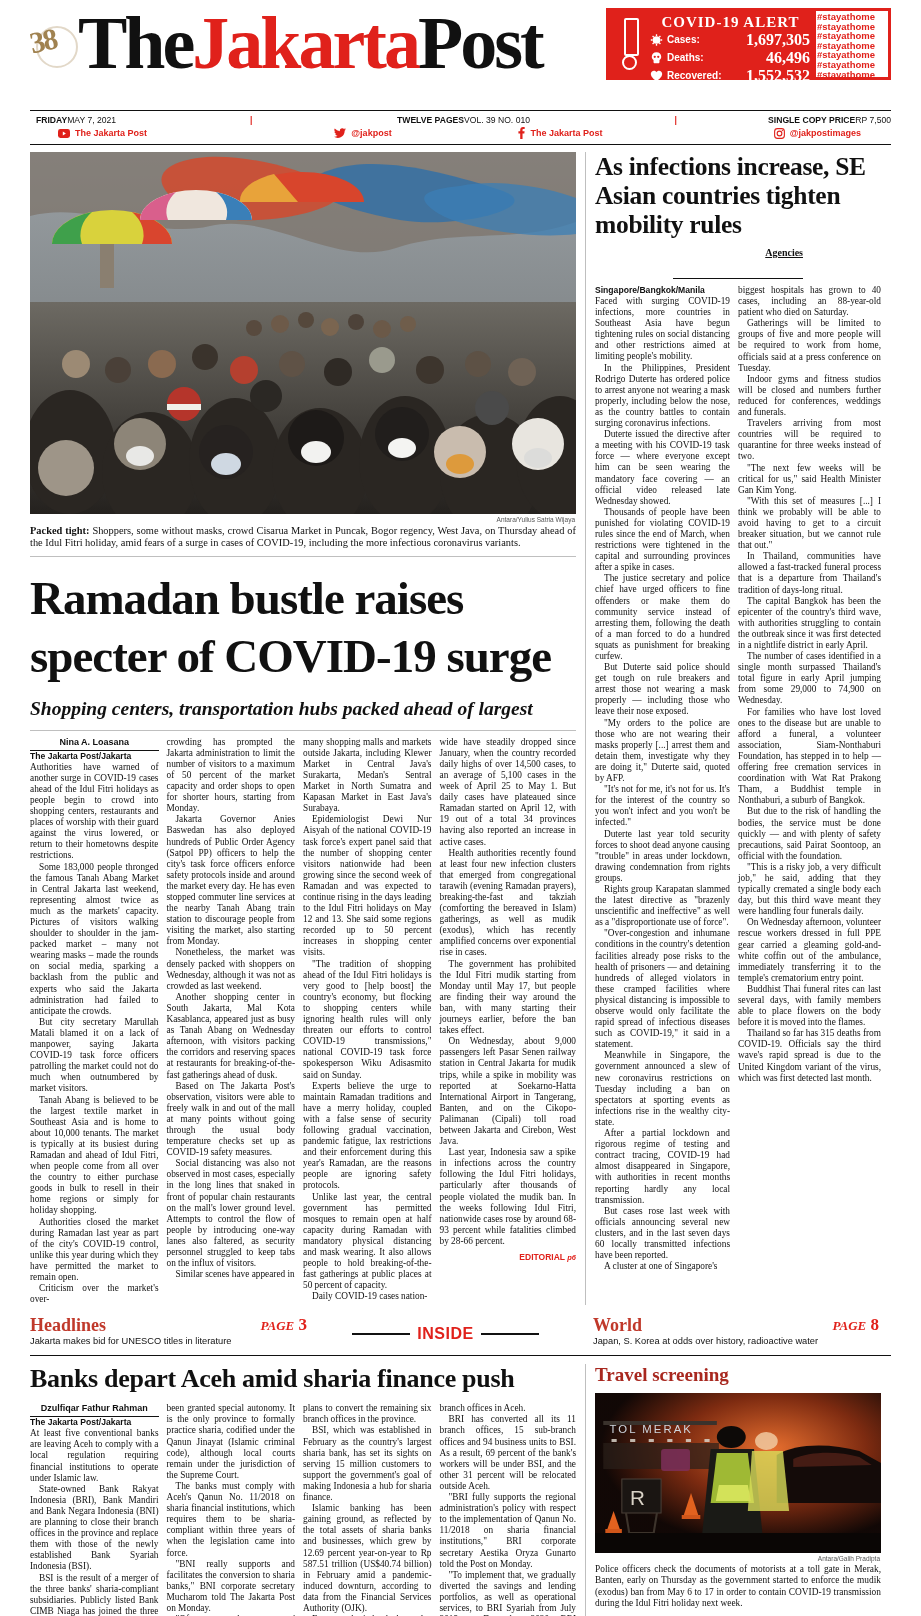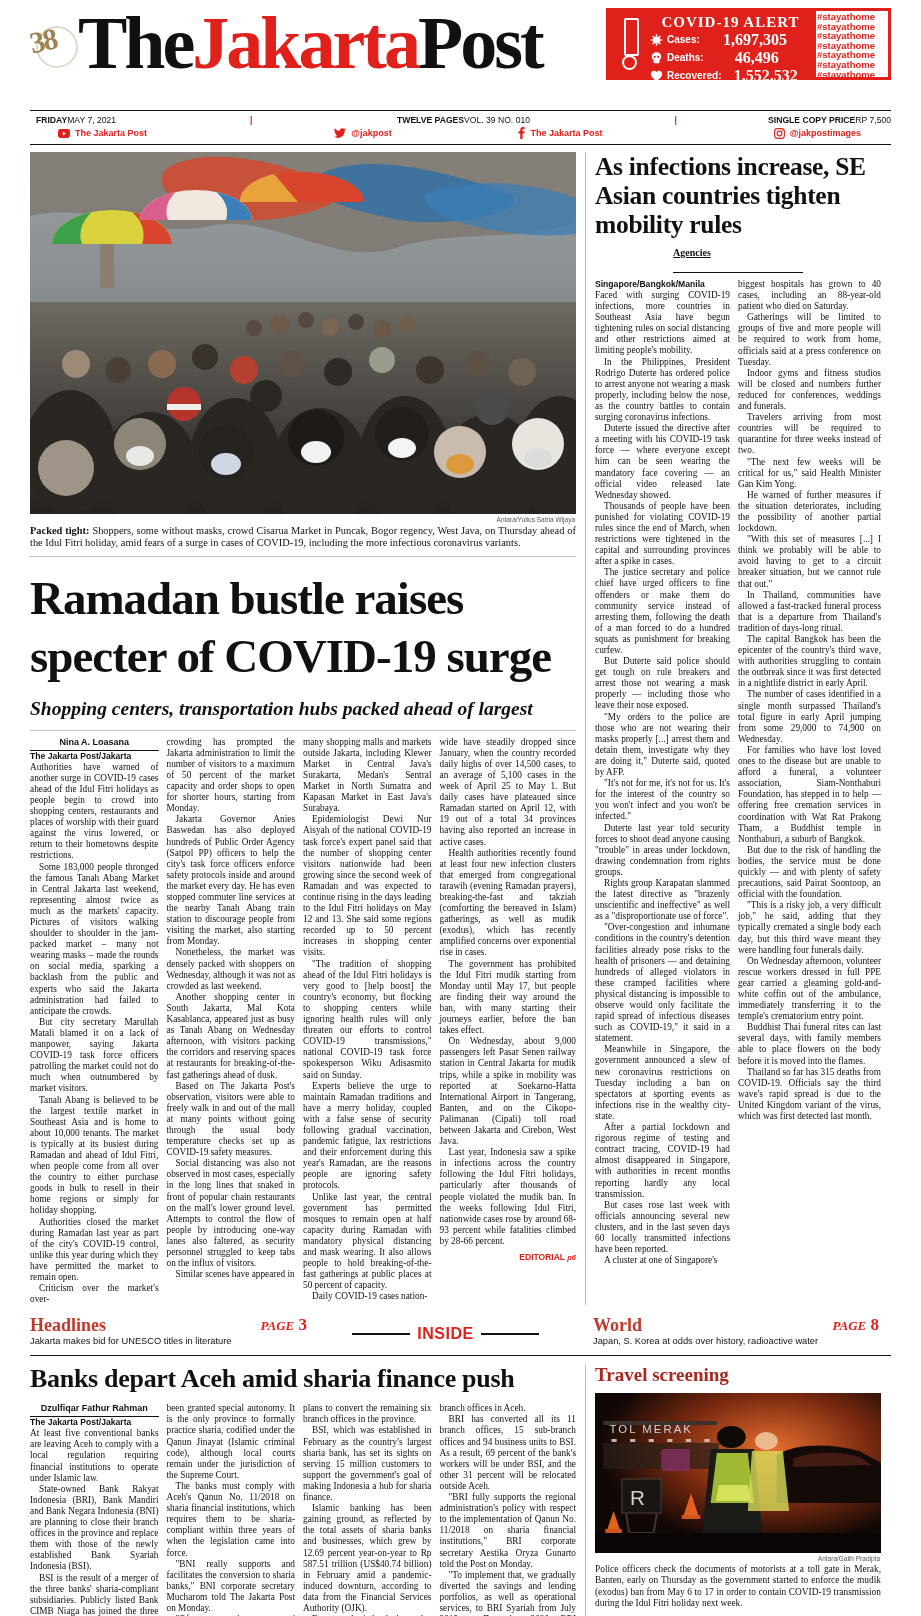--- a/index.html
+++ b/index.html
@@ -43,21 +43,21 @@
   .excl-mark .bar{position:absolute;left:3px;top:0;width:11px;height:34px;
     border:2px solid #fff;border-radius:2px;background:#e0211b;}
   .excl-mark .dot{position:absolute;left:1px;bottom:0;width:15px;height:15px;
     border:2px solid #fff;border-radius:50%;background:#e0211b;box-sizing:border-box;}
   .covid-main{flex:1;padding:2px 4px 2px 0;}
   .covid-title{font-family:"Liberation Serif",serif;font-weight:700;font-size:15px;
     letter-spacing:1px;text-align:center;margin:1px 0 1px 0;}
   .covid-row{display:flex;align-items:center;font-size:11px;line-height:1.05;margin-bottom:1px;}
   .covid-ico{width:15px;height:14px;margin-right:3px;flex:0 0 auto;}
   .covid-lbl{font-family:"Liberation Sans",sans-serif;font-weight:700;font-size:10px;}
-  .covid-val{flex:1;text-align:center;font-family:"Liberation Serif",serif;
+  .covid-val{flex:1;text-align:right;font-family:"Liberation Serif",serif;
     font-weight:700;font-size:16px;letter-spacing:0px;padding-right:2px;}
   .covid-tags{width:72px;background:#fff;display:flex;flex-direction:column;
     justify-content:space-between;padding:1px 0;}
   .covid-tags span{color:#e0211b;font-family:"Liberation Sans",sans-serif;
     font-weight:700;font-size:9.5px;line-height:9.6px;text-align:left;padding-left:1px;}
 
   
   .rule-top{border-top:1px solid #111;margin-top:2px;}
   .inforow{display:flex;align-items:center;font-family:"Liberation Sans",sans-serif;
     font-size:8.6px;padding:4px 0 2px 0;margin-left:6px;}
@@ -101,21 +101,21 @@
     text-indent:9px;hyphens:auto;}
   p.tx.first{text-indent:0;}
   .editorial{font-family:"Liberation Sans",sans-serif;font-weight:700;font-size:8.5px;
     color:#e0211b;text-align:right;margin-top:5px;}
   .editorial .pg{font-size:7.5px;font-style:italic;}
 
   
   .r-head{font-family:"Liberation Serif",serif;font-weight:700;font-size:25.5px;
     line-height:29px;letter-spacing:-0.3px;margin:0 0 8px 0;}
   .agencies{font-family:"Liberation Serif",serif;font-weight:700;font-size:10px;
-    text-align:left;border-bottom:1px solid #111;padding-bottom:14px;margin-bottom:6px;
+    text-align:right;border-bottom:1px solid #111;padding-bottom:20px;margin-bottom:6px;
     width:130px;margin-left:auto;margin-right:auto;text-decoration:underline;}
   .cols2{display:flex;}
   .c2{width:50%;padding-right:8px;box-sizing:border-box;}
   .c2:last-child{padding-right:0;}
 
   
   .inside-bar{display:flex;align-items:flex-start;margin-top:10px;}
   .ib-left{width:277px;}
   .ib-mid{width:277px;display:flex;align-items:center;justify-content:center;padding-top:10px;}
   .ib-right{width:295px;padding-left:9px;box-sizing:border-box;}
@@ -443,21 +443,20 @@
           <p class="tx">After a partial lockdown and rigorous regime of testing and contract tracing, COVID-19 had almost disappeared in Singapore, with authorities in recent months reporting hardly any local transmission.</p>
           <p class="tx">But cases rose last week with officials announcing several new clusters, and in the last seven days 60 locally transmitted infections have been reported.</p>
           <p class="tx">A cluster at one of Singapore's</p>
         </div>
         <div class="c2">
           <p class="tx first">biggest hospitals has grown to 40 cases, including an 88-year-old patient who died on Saturday.</p>
           <p class="tx">Gatherings will be limited to groups of five and more people will be required to work from home, officials said at a press conference on Tuesday.</p>
           <p class="tx">Indoor gyms and fitness studios will be closed and numbers further reduced for conferences, weddings and funerals.</p>
           <p class="tx">Travelers arriving from most countries will be required to quarantine for three weeks instead of two.</p>
           <p class="tx">"The next few weeks will be critical for us," said Health Minister Gan Kim Yong.</p>
-          <p class="tx">He warned of further measures if the situation deteriorates, including the possibility of another partial lockdown.</p>
           <p class="tx">"With this set of measures [...] I think we probably will be able to avoid having to get to a circuit breaker situation, but we cannot rule that out."</p>
           <p class="tx">In Thailand, communities have allowed a fast-tracked funeral process that is a departure from Thailand's tradition of days-long ritual.</p>
           <p class="tx">The capital Bangkok has been the epicenter of the country's third wave, with authorities struggling to contain the outbreak since it was first detected in a nightlife district in early April.</p>
           <p class="tx">The number of cases identified in a single month surpassed Thailand's total figure in early April jumping from some 29,000 to 74,900 on Wednesday.</p>
           <p class="tx">For families who have lost loved ones to the disease but are unable to afford a funeral, a volunteer association, Siam-Nonthaburi Foundation, has stepped in to help — offering free cremation services in coordination with Wat Rat Prakong Tham, a Buddhist temple in Nonthaburi, a suburb of Bangkok.</p>
           <p class="tx">But due to the risk of handling the bodies, the service must be done quickly — and with plenty of safety precautions, said Pairat Soontoop, an official with the foundation.</p>
           <p class="tx">"This is a risky job, a very difficult job," he said, adding that they typically cremated a single body each day, but this third wave meant they were handling four funerals daily.</p>
           <p class="tx">On Wednesday afternoon, volunteer rescue workers dressed in full PPE gear carried a gleaming gold-and-white coffin out of the ambulance, immediately transferring it to the temple's crematorium entry point.</p>
           <p class="tx">Buddhist Thai funeral rites can last several days, with family members able to place flowers on the body before it is moved into the flames.</p>
           <p class="tx">Thailand so far has 315 deaths from COVID-19. Officials say the third wave's rapid spread is due to the United Kingdom variant of the virus, which was first detected last month.</p>

